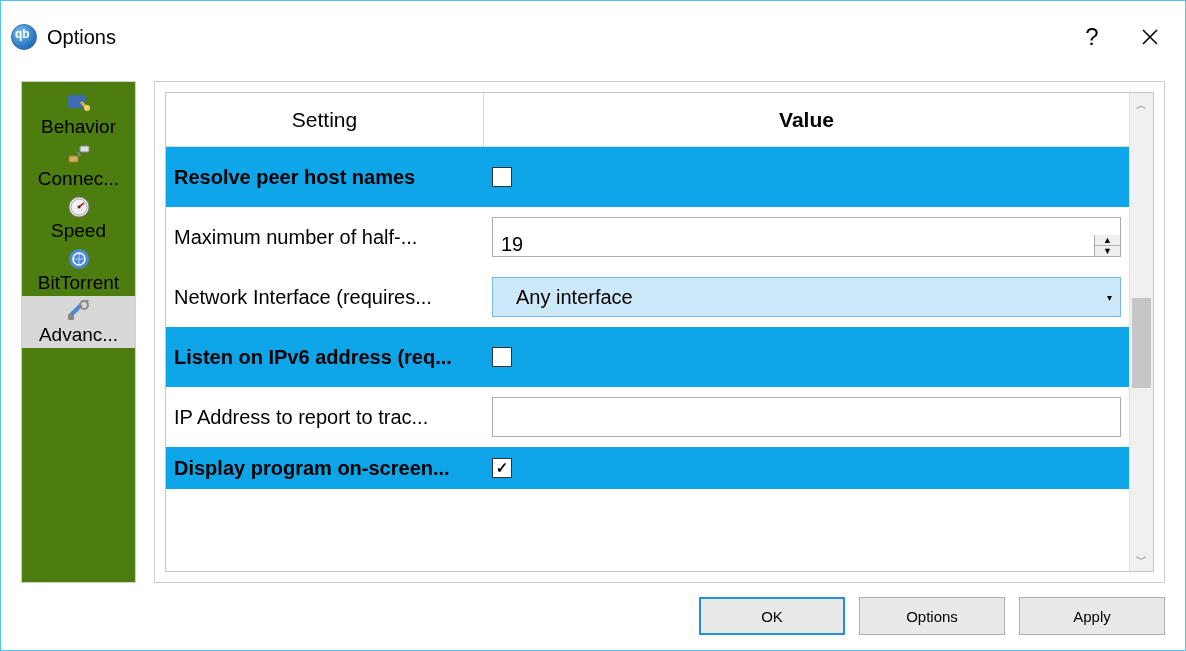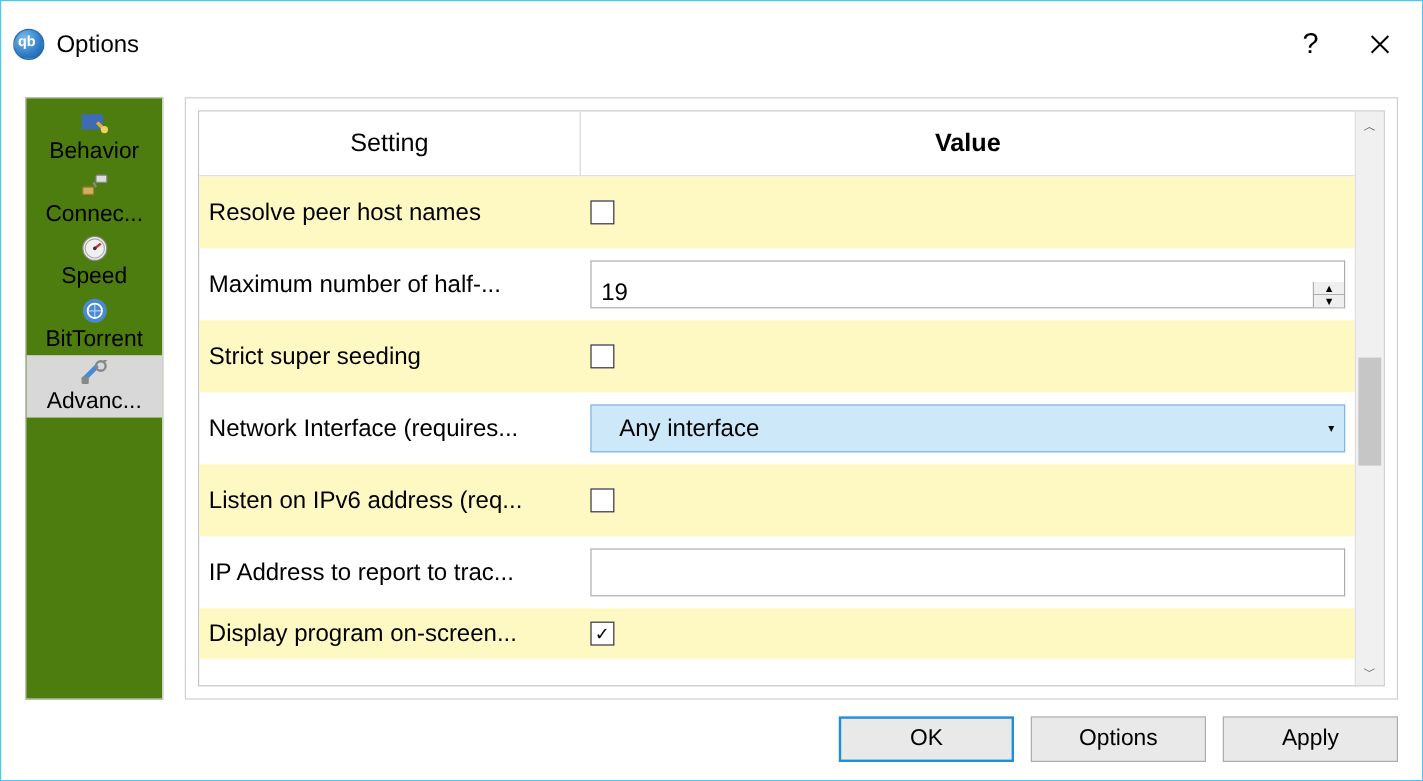--- a/index.html
+++ b/index.html
@@ -115,21 +115,21 @@
     display: flex; align-items: center; justify-content: center;
     font-weight: 700;
     font-size: 21px;
   }
   .rows { flex: 1; overflow: hidden; }
   .row {
     display: flex;
     height: 60px;
     align-items: center;
   }
-  .row.alt { background: #fef9c3; }
+  .row.alt { background: #0ea5e9; font-weight: bold; }
   .cell-setting {
     width: 318px;
     padding: 0 8px;
     white-space: nowrap;
     overflow: hidden;
     text-overflow: ellipsis;
     font-size: 20px;
   }
   .cell-value {
     flex: 1;
@@ -223,21 +223,21 @@
     display: flex;
     justify-content: flex-end;
     gap: 14px;
     padding: 14px 20px 0 0;
   }
   .dlg-btn {
     width: 146px; height: 38px;
     border: 1px solid #adadad;
     background: #e9e9e9;
     display: flex; align-items: center; justify-content: center;
-    font-size: 19px;
+    font-size: 15px;
   }
   .dlg-btn.primary { border: 2px solid #1e90d8; }
 
 </style>
 </head>
 <body>
 
 <div class="titlebar">
   <div class="app-icon"></div>
   <div class="title-text">Options</div>
@@ -326,26 +326,20 @@
             <div class="cell-value">
               <div class="spinbox">
                 <div class="spinbox-value">19</div>
                 <div class="spin-buttons">
                   <div class="spin-btn">▲</div>
                   <div class="spin-btn">▼</div>
                 </div>
               </div>
             </div>
           </div>
-          <div class="row alt">
-            <div class="cell-setting">Strict super seeding</div>
-            <div class="cell-value">
-                <span class="checkbox"></span>
-              </div>
-          </div>
           <div class="row">
             <div class="cell-setting">Network Interface (requires...</div>
             <div class="cell-value">
               <div class="combobox">
                 <span>Any interface</span>
                 <span class="combo-arrow">▾</span>
               </div>
             </div>
           </div>
           <div class="row alt">

